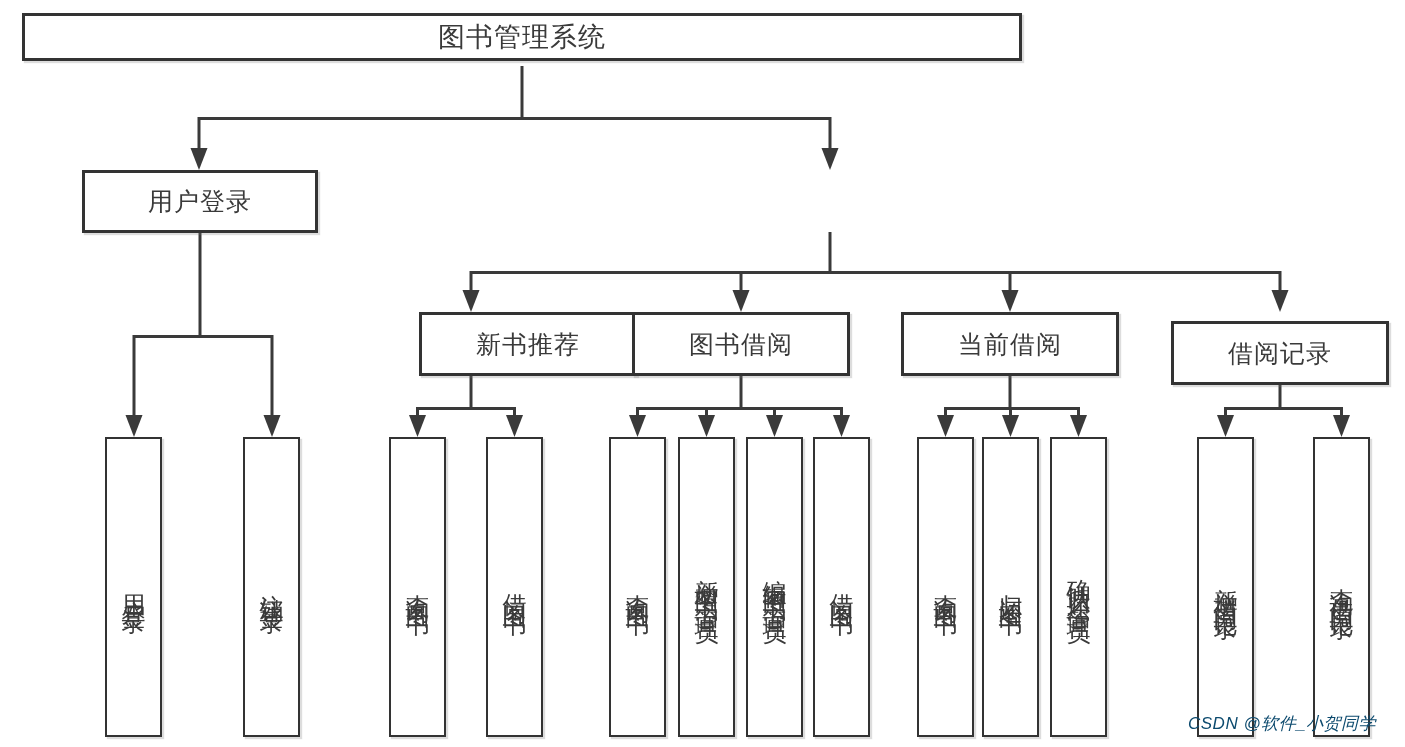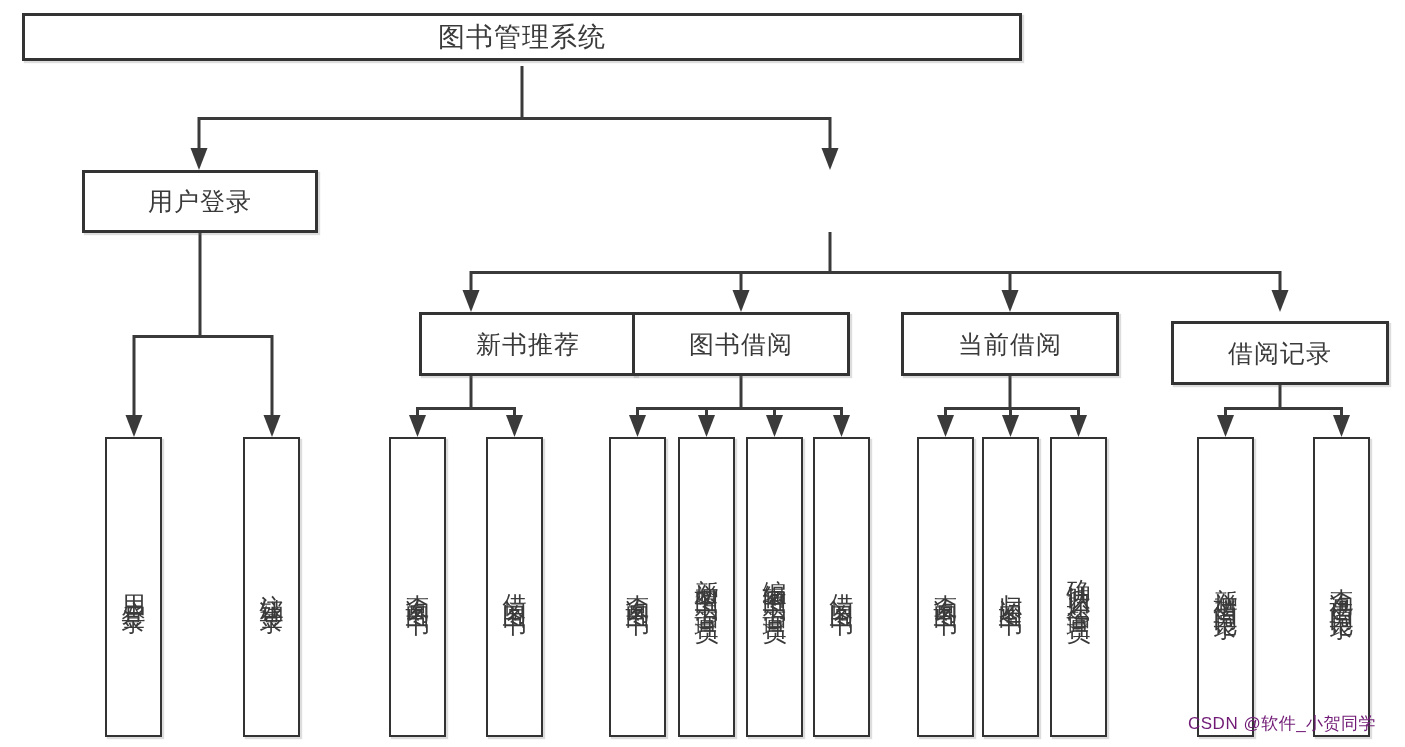--- a/index.html
+++ b/index.html
@@ -75,24 +75,25 @@
   .leaf.pos-d1 { left: 917px; }
   .leaf.pos-d2 { left: 982px; }
   .leaf.pos-d3 { left: 1050px; }
   .leaf.pos-e1 { left: 1197px; }
   .leaf.pos-e2 { left: 1313px; }
   .watermark {
     position: absolute;
     left: 1188px;
     top: 712px;
     font-size: 17px;
-    color: #701a75;
+    color: #0c4a6e;
     letter-spacing: 0.5px;
     z-index: 5;
     white-space: nowrap;
+    font-style: italic;
   }
 </style>
 </head>
 <body>
 
 <div class="canvas">
 
   <svg class="connectors" width="1405" height="747" viewBox="0 0 1405 747">
     <g stroke="#3a3a3a" stroke-width="3" fill="none">
 

